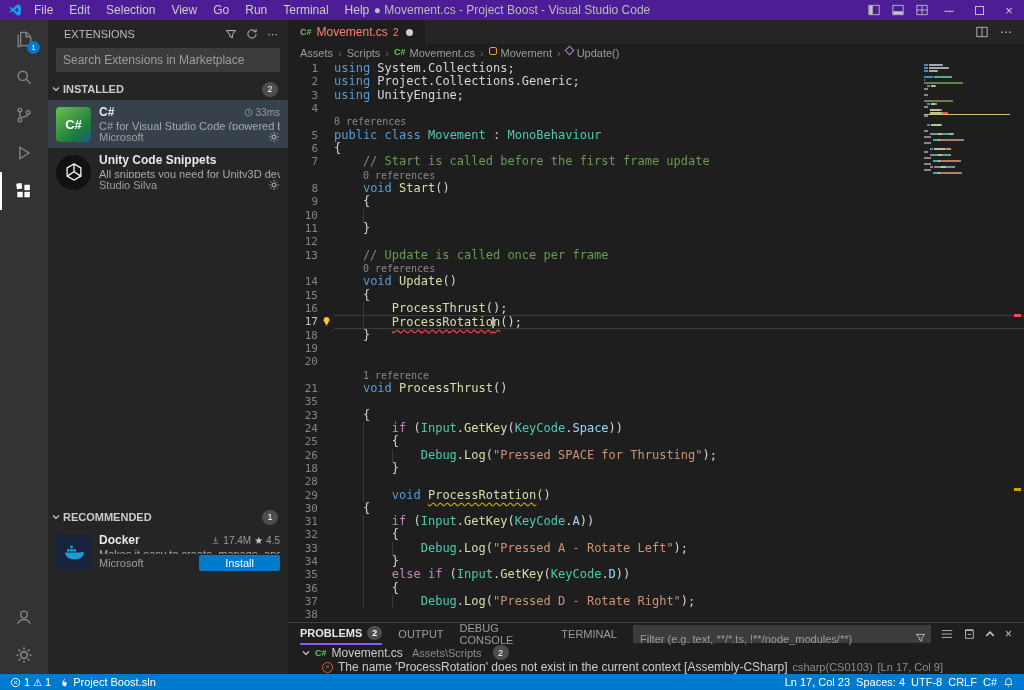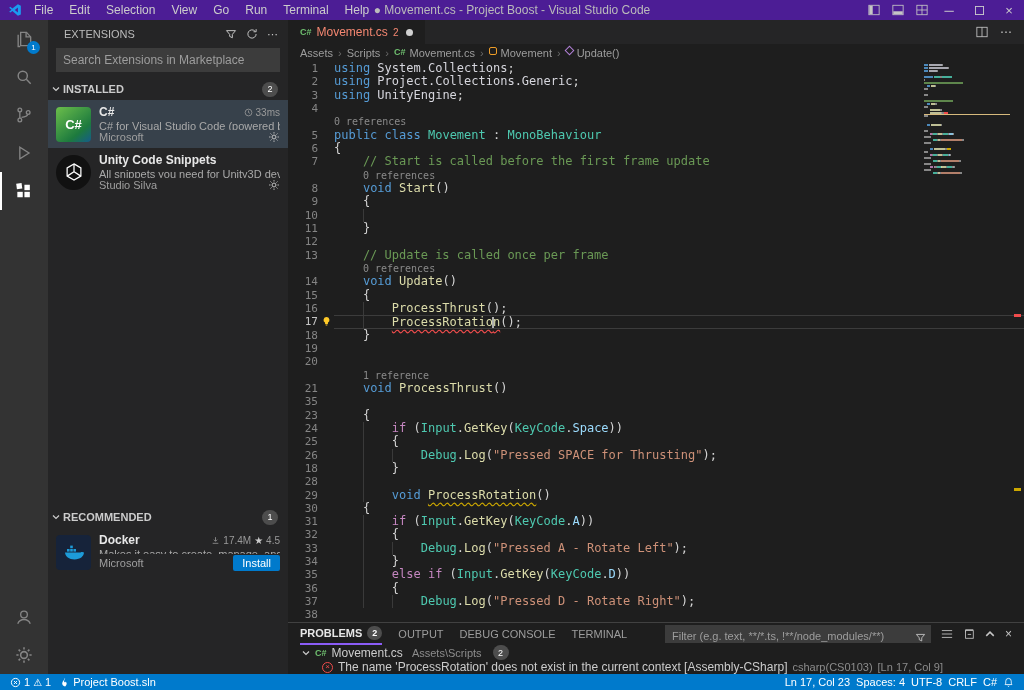--- a/index.html
+++ b/index.html
@@ -46,21 +46,21 @@
   .csharp-icon{background:linear-gradient(140deg,#6cbf4b,#1d7a3e 70%,#155c8a);color:#fff;font-size:13px;}
   .unity-icon{background:#111111;border-radius:50%;}
   .docker-icon{background:#16233a;}
   .ext-body{flex:1;min-width:0;display:flex;flex-direction:column;justify-content:center;gap:1px;}
   .ext-row{display:flex;align-items:center;gap:4px;}
   .ext-name{font-size:12px;font-weight:700;color:#e7e7e7;white-space:nowrap;}
   .ext-meta{margin-left:auto;font-size:10px;color:#9a9a9a;display:flex;align-items:center;gap:3px;white-space:nowrap;}
   .ext-desc{font-size:11px;color:#a9a9a9;white-space:nowrap;overflow:hidden;}
   .ext-row3{display:flex;align-items:center;font-size:11px;color:#9f9f9f;}
   .ext-gear{margin-left:auto;color:#c5c5c5;}
-  .install-btn{margin-left:auto;background:#007acc;color:#fff;font-size:11px;padding:0 9px;border-radius:2px;line-height:16px;}
+  .install-btn{margin-left:auto;background:#007acc;color:#fff;font-size:11px;padding:0 26px;border-radius:2px;line-height:16px;}
   .star{color:#cccccc;font-size:10px;}
   
   .editor-col{flex:1;display:flex;flex-direction:column;min-width:0;background:#1e1e1e;}
   .tabbar{height:24px;background:#252526;display:flex;align-items:stretch;flex:0 0 auto;}
   .tab{background:#1e1e1e;display:flex;align-items:center;gap:5px;padding:0 12px;}
   .cs-file-ico{color:#6fbf6f;font-size:9px;font-weight:700;}
   .tab-label{font-size:12px;color:#f48771;}
   .tab-badge{font-size:10px;color:#f48771;}
   .tab-dot{width:7px;height:7px;border-radius:50%;background:#d0d0d0;margin-left:3px;}
   .tab-actions{margin-left:auto;display:flex;align-items:center;gap:12px;padding:0 12px;color:#c5c5c5;}
@@ -91,21 +91,21 @@
   .mseg{display:inline-block;height:2px;vertical-align:top;}
   .ovr{position:absolute;right:3px;width:7px;height:3px;}
   
   .panel{height:52px;border-top:1px solid #414141;flex:0 0 auto;display:flex;flex-direction:column;background:#1e1e1e;}
   .panel-bar{height:22px;display:flex;align-items:center;padding:0 12px;gap:16px;flex:0 0 auto;}
   .ptab{font-size:11px;color:#9d9d9d;height:100%;display:flex;align-items:center;gap:5px;}
   .ptab.active{color:#e7e7e7;border-bottom:2px solid #8b5cf6;font-weight:bold;}
   .pt-badge{background:#4d4d4d;color:#fff;border-radius:8px;min-width:15px;height:14px;font-size:9px;
             display:flex;align-items:center;justify-content:center;padding:0 3px;}
   .panel-filter{margin-left:auto;display:flex;align-items:center;gap:10px;}
-  .filter-box{width:266px;height:18px;background:#3c3c3c;display:flex;align-items:flex-end;padding:0 5px;gap:4px;}
+  .filter-box{width:298px;height:18px;background:#3c3c3c;display:flex;align-items:flex-start;padding:7px 5px;gap:4px;}
   .filter-box input{flex:1;background:transparent;border:none;outline:none;color:#cccccc;font-size:11px;font-family:inherit;}
   .panel-acts{display:flex;gap:10px;color:#c5c5c5;align-items:center;font-size:12px;}
   .prow{height:15px;display:flex;align-items:center;font-size:12px;color:#cccccc;gap:5px;padding-left:14px;}
   .prow .path{color:#8c8c8c;font-size:11px;margin-left:4px;}
   .prow.problem{padding-left:34px;}
   .err-ico{width:11px;height:11px;border:1px solid #f14c4c;border-radius:50%;color:#f14c4c;font-size:8px;
            line-height:8px;display:flex;align-items:center;justify-content:center;flex:0 0 auto;}
   .psrc{color:#8c8c8c;font-size:11px;}
   
   .statusbar{height:16px;background:#007acc;display:flex;align-items:center;color:#ffffff;font-size:11px;

